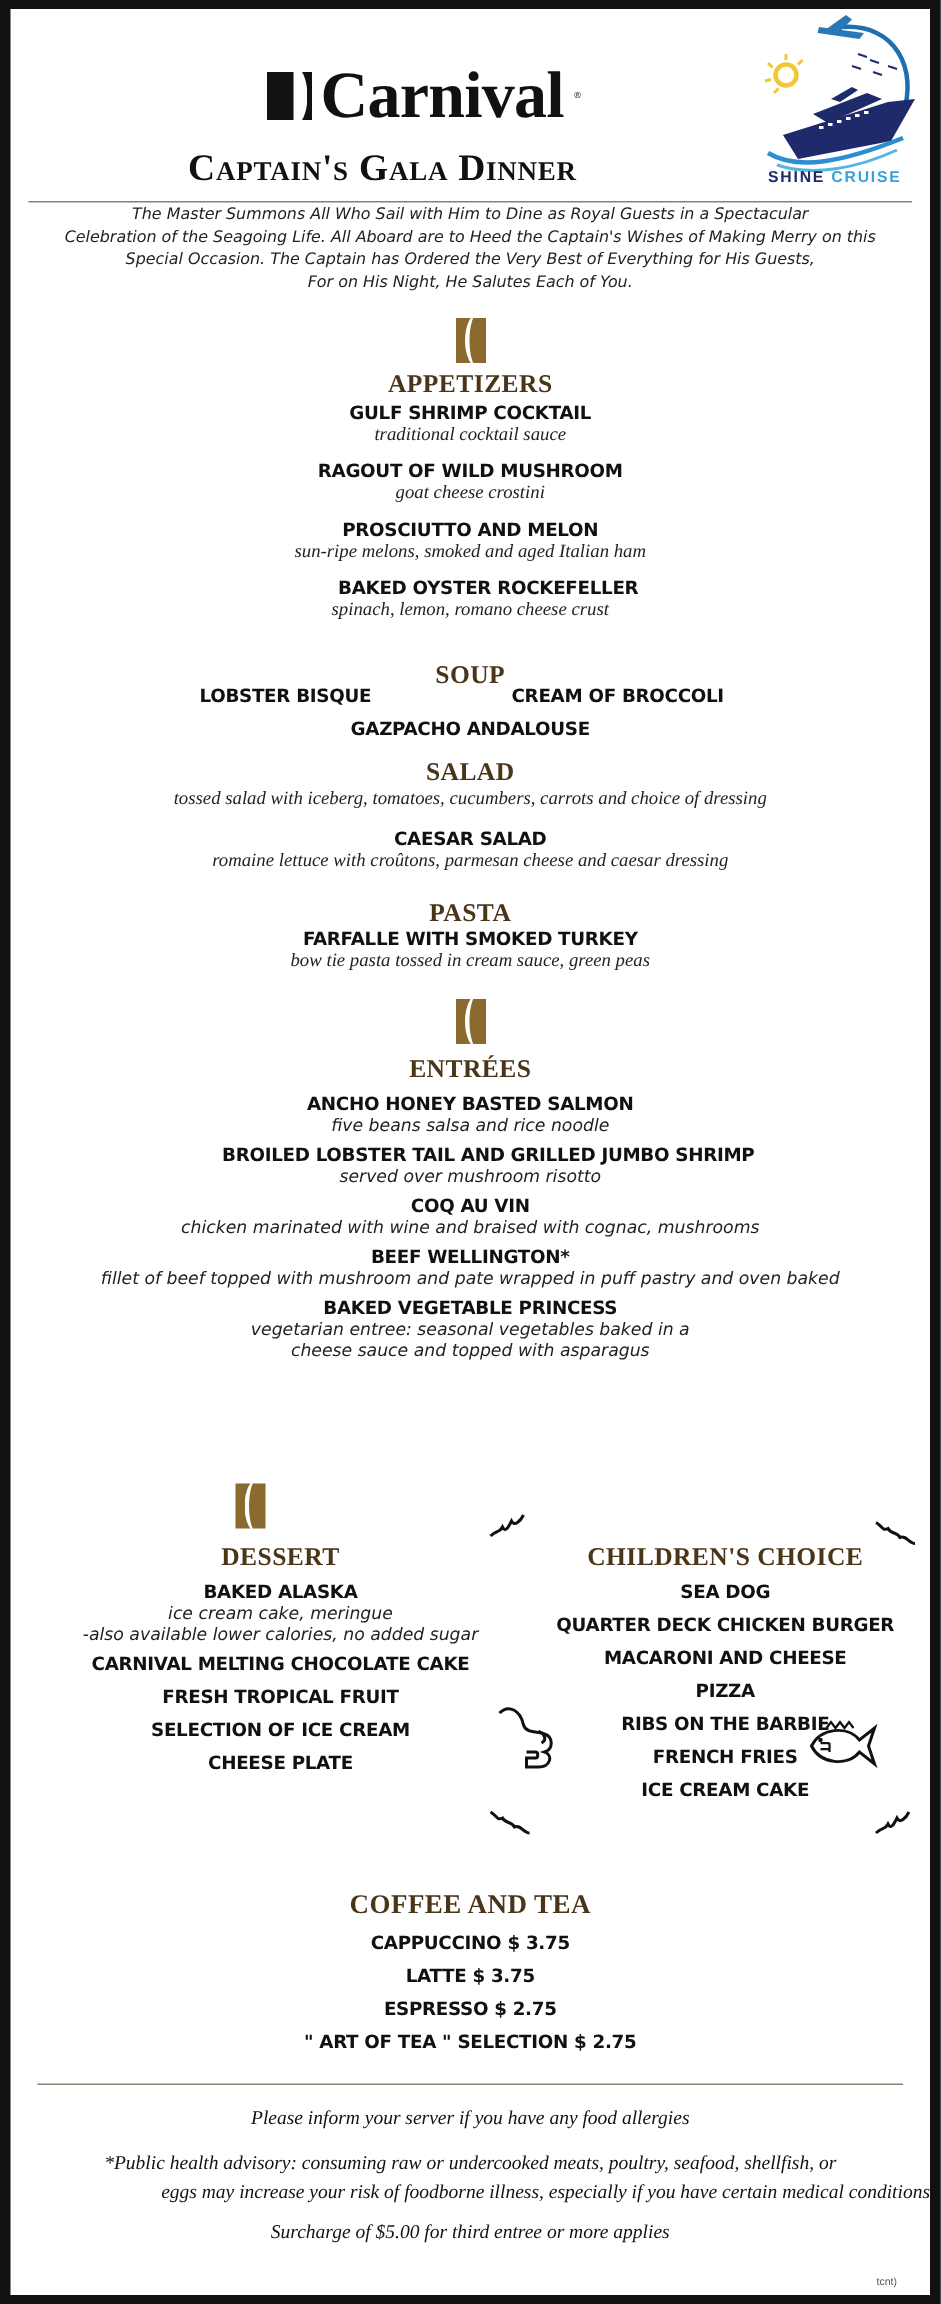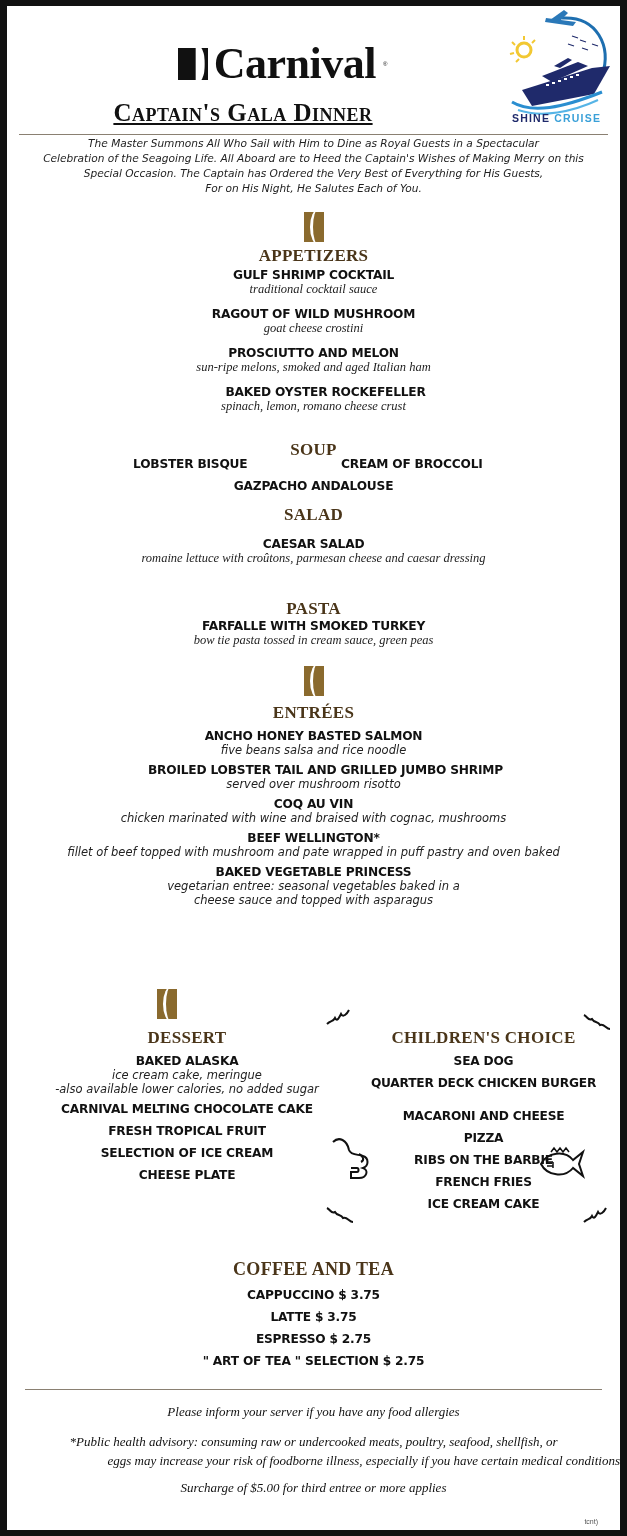--- a/index.html
+++ b/index.html
@@ -17,24 +17,23 @@
   .carnival-mark::after {
     content: ""; position: absolute; left: 9px; top: -4px; width: 18px; height: 40px;
     border-radius: 50%; background: #fff; clip-path: inset(0 0 0 50%);
   }
   .carnival-mark::before {
     content: ""; position: absolute; left: 0; top: 0; width: 10px; height: 32px; background: #111;
   }
   .carnival-word { font-family: "Liberation Serif", serif; font-weight: bold; font-size: 44px; letter-spacing: -0.5px; line-height: 1; }
   .carnival-reg { font-size: 6px; vertical-align: bottom; margin-left: 1px; }
   .gala-title {
-    position: absolute; left: 0; width: 520px; top: 93px; text-align: center;
+    position: absolute; left: 12px; width: 520px; top: 93px; text-align: center;
     font-family: "Liberation Serif", serif; font-weight: bold; font-size: 25px; letter-spacing: 0.5px;
     padding-right: 48px;
-    text-decoration: underline;
   }
   .shine-logo { position: absolute; left: 495px; top: 0; width: 118px; height: 128px; }
   .shine-text { position: absolute; left: 505px; top: 106px; font-size: 10.5px; font-weight: bold; letter-spacing: 1.2px; }
   .shine-text .s1 { color: #1f2a6b; }
   .shine-text .s2 { color: #3aa0d8; }
   .rule { position: absolute; left: 12px; right: 12px; height: 1px; background: #8a8072; }
   .intro {
     position: absolute; left: 0; width: 613px; top: 130px; text-align: center;
     font-family: "DejaVu Sans", sans-serif; font-style: italic; font-size: 10.6px; line-height: 15.5px; color: #222;
   }
@@ -128,20 +127,21 @@
 
   <div class="block" style="top:434px;">
     <div class="sec-h">SOUP</div>
   </div>
   <div class="abs item-n" style="left:126px; top:451px;">LOBSTER BISQUE</div>
   <div class="abs item-n" style="left:334px; top:451px;">CREAM OF BROCCOLI</div>
   <div class="block item-n" style="top:473px;">GAZPACHO ANDALOUSE</div>
 
   <div class="block" style="top:499px;">
     <div class="sec-h">SALAD</div>
+    <div class="item-d">tossed salad with iceberg, tomatoes, cucumbers, carrots and choice of dressing</div>
     <div class="item-n" style="margin-top:12px;">CAESAR SALAD</div>
     <div class="item-d">romaine lettuce with croûtons, parmesan cheese and caesar dressing</div>
   </div>
 
   <div class="block" style="top:593px;">
     <div class="sec-h">PASTA</div>
     <div class="item-n">FARFALLE WITH SMOKED TURKEY</div>
     <div class="item-d">bow tie pasta tossed in cream sauce, green peas</div>
   </div>
 
@@ -170,21 +170,21 @@
     <div class="item-n" style="margin-top:6px;">CARNIVAL MELTING CHOCOLATE CAKE</div>
     <div class="item-n" style="margin-top:8px;">FRESH TROPICAL FRUIT</div>
     <div class="item-n" style="margin-top:8px;">SELECTION OF ICE CREAM</div>
     <div class="item-n" style="margin-top:8px;">CHEESE PLATE</div>
   </div>
 
   <div class="abs center" style="left:300px; width:313px; top:1022px;">
     <div class="sec-h">CHILDREN'S CHOICE</div>
     <div class="item-n" style="margin-top:6px;">SEA DOG</div>
     <div class="item-n" style="margin-top:8px;">QUARTER DECK CHICKEN BURGER</div>
-    <div class="item-n" style="margin-top:19px;">MACARONI AND CHEESE</div>
+    <div class="item-n" style="margin-top:8px;">MACARONI AND CHEESE</div>
     <div class="item-n" style="margin-top:8px;">PIZZA</div>
     <div class="item-n" style="margin-top:8px;">RIBS ON THE BARBIE</div>
     <div class="item-n" style="margin-top:8px;">FRENCH FRIES</div>
     <div class="item-n" style="margin-top:8px;">ICE CREAM CAKE</div>
   </div>
 
   <svg class="doodle" style="left:318px; top:1002px;" width="30" height="20">
       <path d="M2 16 c4 -4 6 -2 8 -6 c2 4 4 0 6 -4 c2 4 6 0 8 -4" fill="none" stroke="#111" stroke-width="2"></path>
     </svg>
   <svg class="doodle" style="left:575px; top:1005px;" width="30" height="20">

